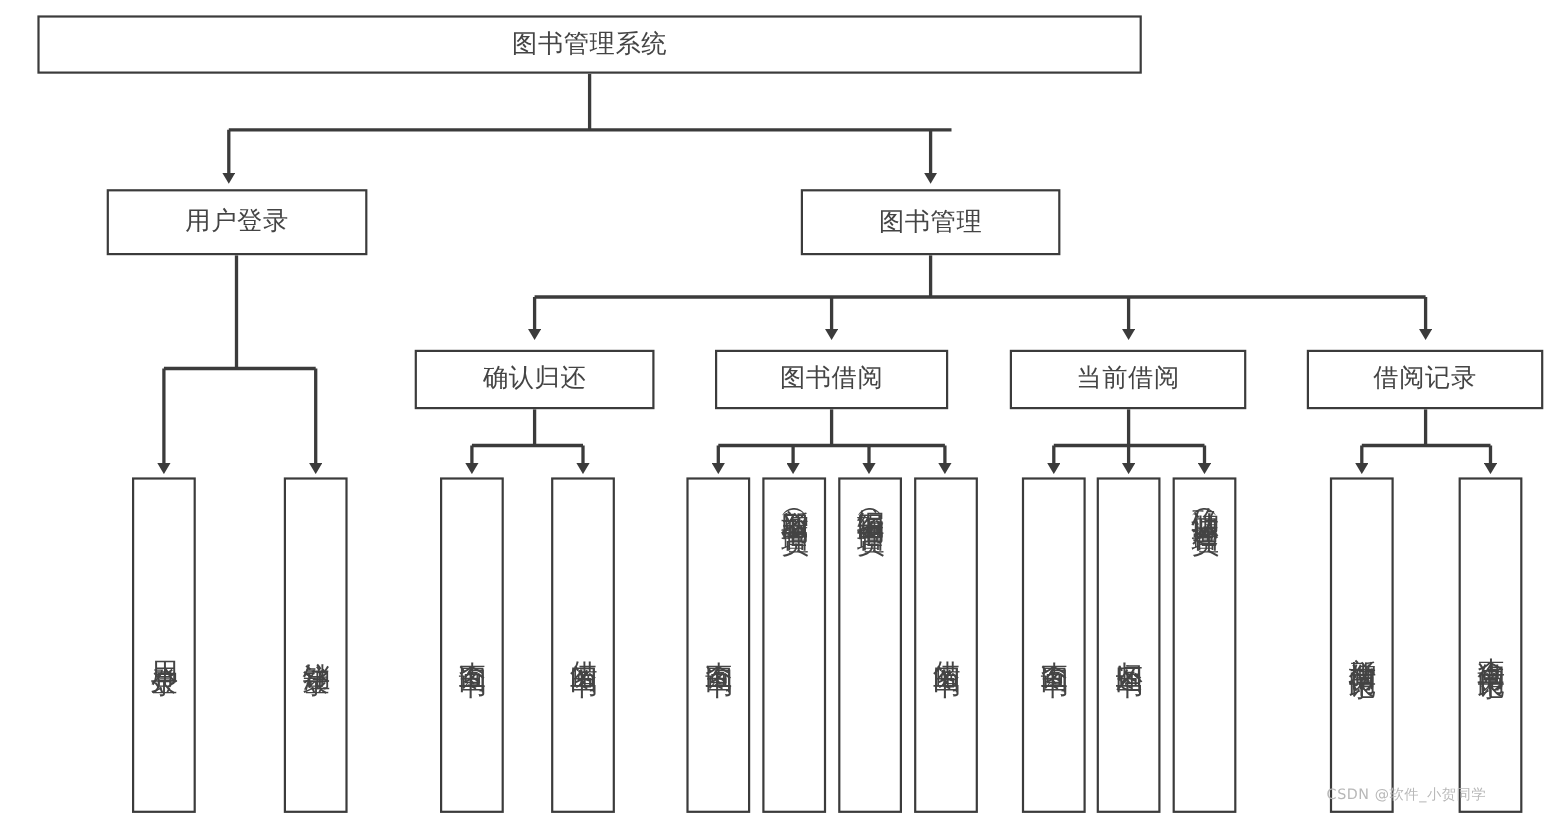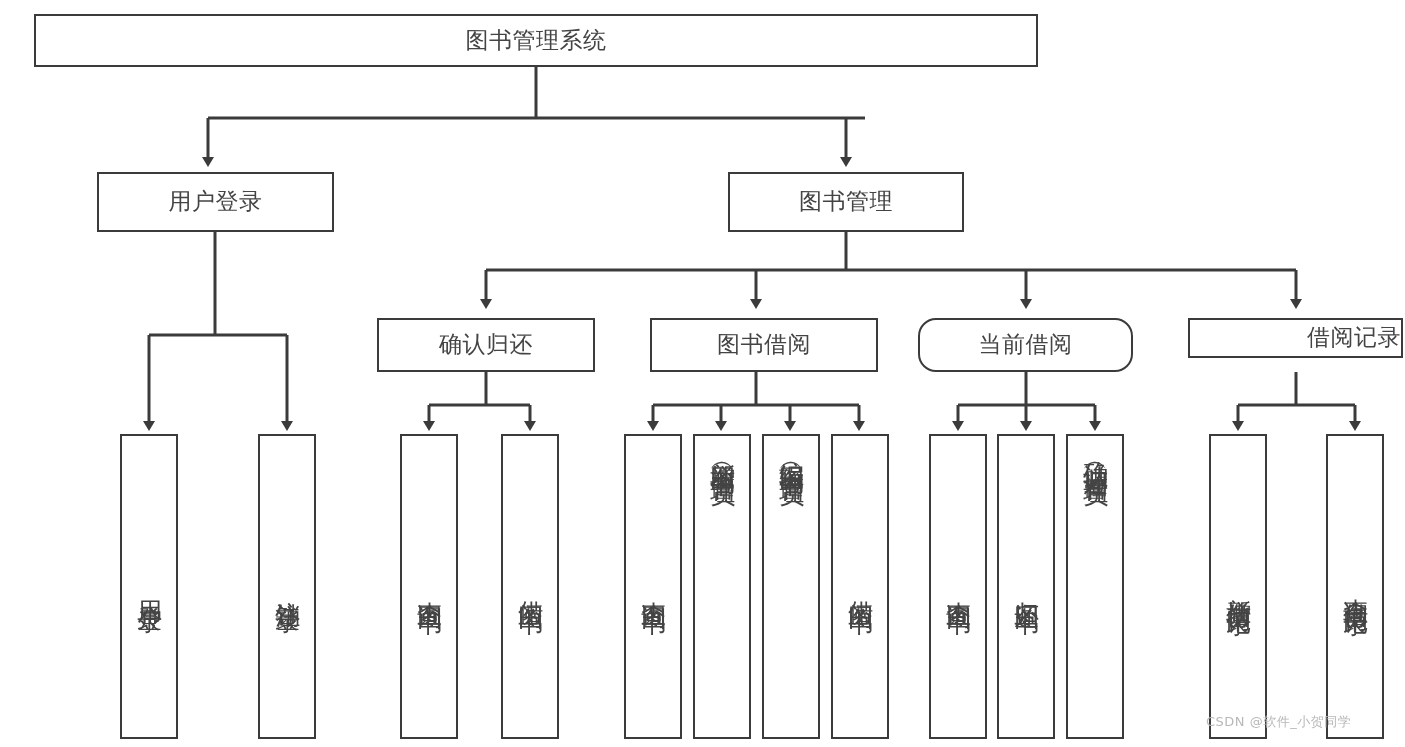--- a/index.html
+++ b/index.html
@@ -132,27 +132,27 @@
   <div class="node horiz" style="left:81px; top:172px; width:237px; height:60px;">
     <span class="lbl">用户登录</span>
   </div>
   <div class="node horiz" style="left:712px; top:172px; width:236px; height:60px;font-family:Liberation Serif, serif;">
     <span class="lbl">图书管理</span>
   </div>
 
   <div class="node horiz" style="left:361px; top:318px; width:218px; height:54px;">
     <span class="lbl">确认归还</span>
   </div>
-  <div class="node horiz" style="left:634px; top:318px; width:228px; height:54px;">
+  <div class="node horiz" style="left:634px; top:318px; width:212px; height:54px;">
     <span class="lbl">图书借阅</span>
   </div>
-  <div class="node horiz" style="left:902px; top:318px; width:215px; height:54px;border-radius:18px;">
+  <div class="node horiz" style="left:902px; top:318px; width:215px; height:54px;">
     <span class="lbl">当前借阅</span>
   </div>
-  <div class="node horiz" style="left:1172px; top:318px; width:215px; height:40px;justify-content:flex-end;">
+  <div class="node horiz" style="left:1172px; top:318px; width:215px; height:54px;">
     <span class="lbl">借阅记录</span>
   </div>
 
   <div class="node vert midlen" style="left:104px; top:434px; width:58px; height:305px;">
     <span class="lbl">用户登录</span>
   </div>
   <div class="node vert midlen" style="left:242px; top:434px; width:58px; height:305px;">
     <span class="lbl">注销登录</span>
   </div>
 

